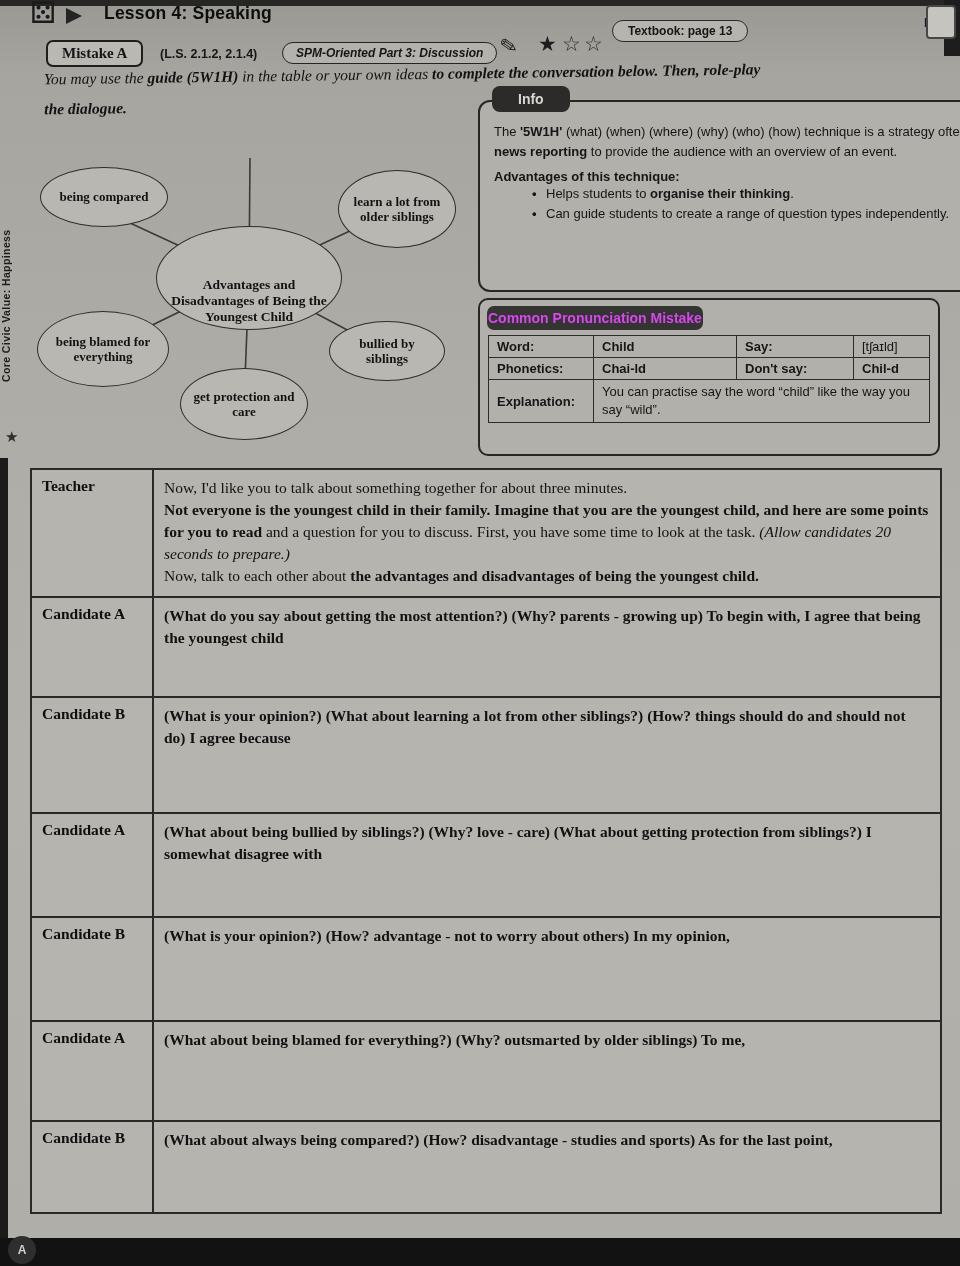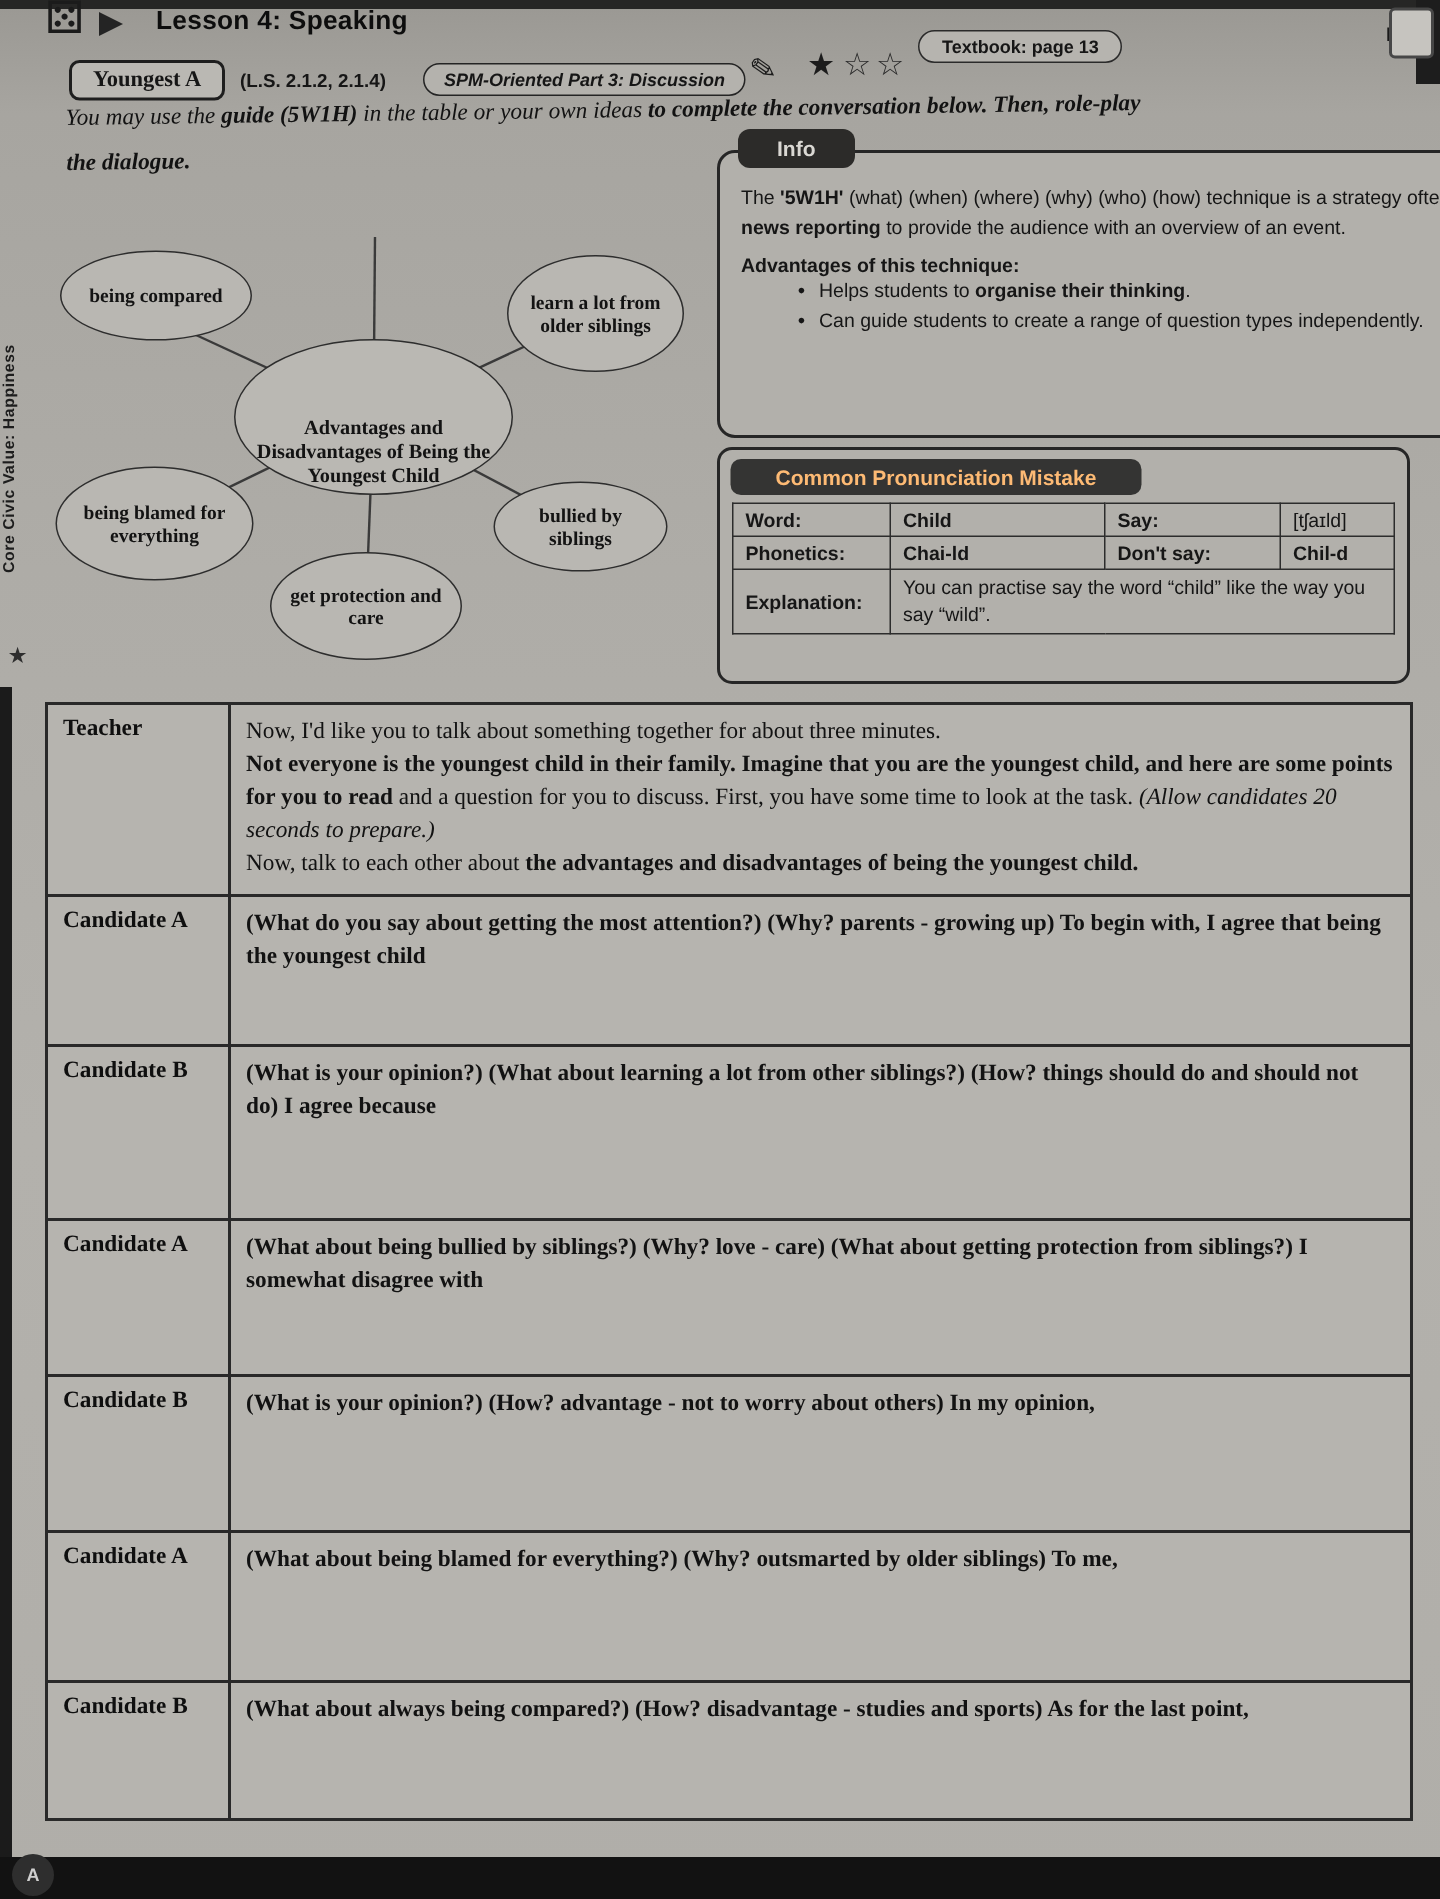--- a/index.html
+++ b/index.html
@@ -57,21 +57,21 @@
   .info-tab{position:absolute;left:12px;top:-16px;padding:5px 26px;background:#2c2b29;color:#dad8d3;
     border-radius:8px;font:700 14px "Liberation Sans",sans-serif;}
   .info-body{padding:20px 12px 6px 14px;font-size:13px;line-height:1.5;color:#151515;}
   .adv-head{font-weight:700;margin-top:2px;font-size:13px;padding:0 12px 0 14px;}
   .bullet{position:relative;padding:1px 12px 0 30px;font-size:13px;line-height:1.45;margin-left:36px;}
   .bullet::before{content:"•";position:absolute;left:16px;font-weight:700;}
 
   
   .pron-box{left:478px;top:298px;width:462px;height:158px;border:2.5px solid #262626;border-radius:10px;
     background:#b2b0ab;box-sizing:border-box;}
-  .pron-title{display:inline-block;margin:6px 0 5px 7px;padding:4px 30px;background:#343433;color:#fdba74;
+  .pron-title{display:inline-block;margin:6px 0 5px 7px;padding:4px 1px;background:#343433;color:#d946ef;
     border-radius:7px;font:700 14px "Liberation Sans",sans-serif;}
   .pron-table{width:calc(100% - 16px);margin:0 8px;border-collapse:collapse;table-layout:fixed;}
   .pron-table td{border:1.5px solid #2c2c2c;padding:3px 8px;font-size:13px;vertical-align:middle;}
   .pcol1{width:88px;} .pcol2{width:126px;} .pcol3{width:100px;}
   .plab{font-weight:700;} .pval{font-weight:700;}
   .pexp{font-weight:400;line-height:1.4;}
 
   
   .dlg-table{position:absolute;left:30px;top:468px;width:912px;border-collapse:collapse;table-layout:fixed;
     background:#b6b4af;}
@@ -94,21 +94,21 @@
   <div class="abs edge-right-corner"></div>
   <div class="abs edge-left"></div>
   <div class="abs edge-bottom"></div>
 
   <span class="abs dice">⚄</span>
   <span class="abs ribbon"></span>
   <div class="abs lesson-title">Lesson 4: Speaking</div>
   <div class="abs pl">PL</div>
   <div class="abs plbox"></div>
 
-  <div class="abs practice">Youngest A</div>
+  <div class="abs practice">Mistake A</div>
   <div class="abs lsref">(L.S. 2.1.2, 2.1.4)</div>
   <div class="abs spm">SPM-Oriented Part 3: Discussion</div>
   <span class="abs pen">✎</span>
   <span class="abs star s1">★</span>
   <span class="abs star s2">☆</span>
   <span class="abs star s3">☆</span>
   <div class="abs textbook">Textbook: page 13</div>
 
   <div class="abs instruction">
     <span class="i">You may use the </span><span class="i b">guide (5W1H)</span><span class="i"> in the table or your own ideas </span><span class="i b">to complete the conversation below. Then, role-play</span><br>

